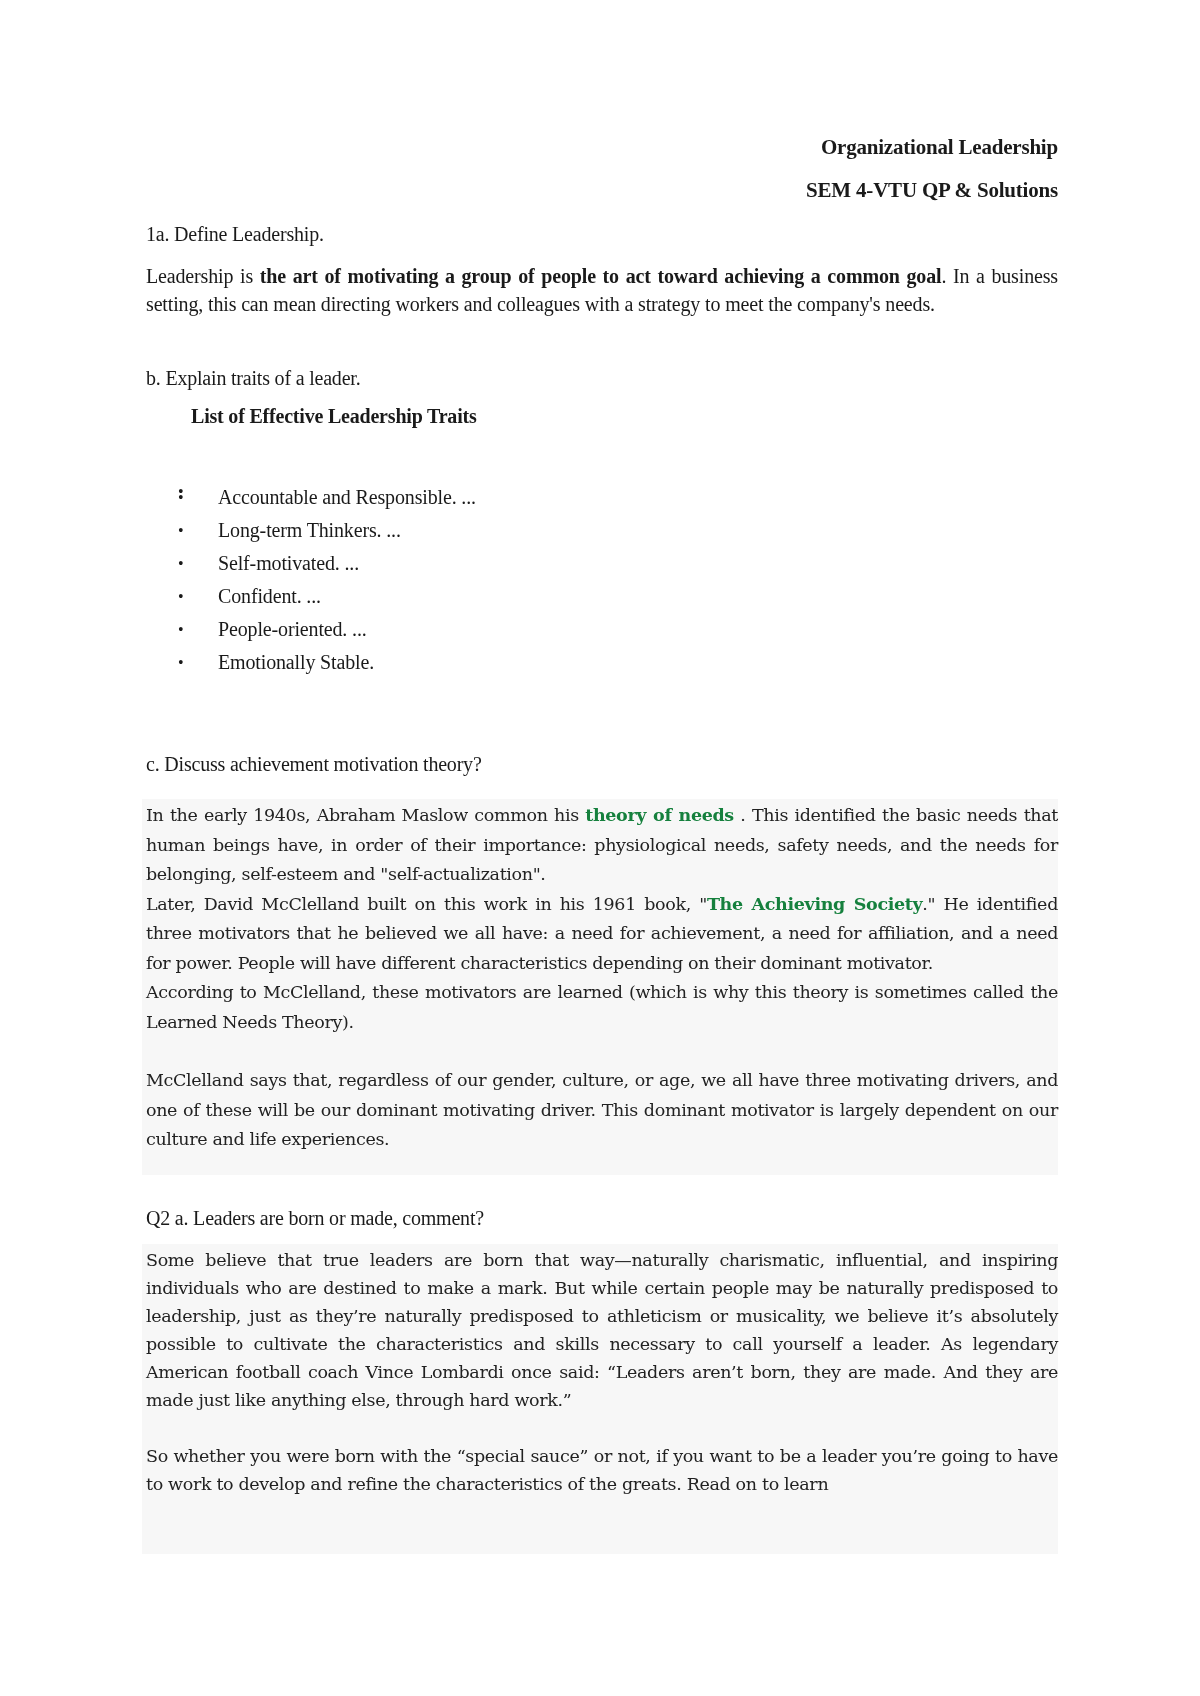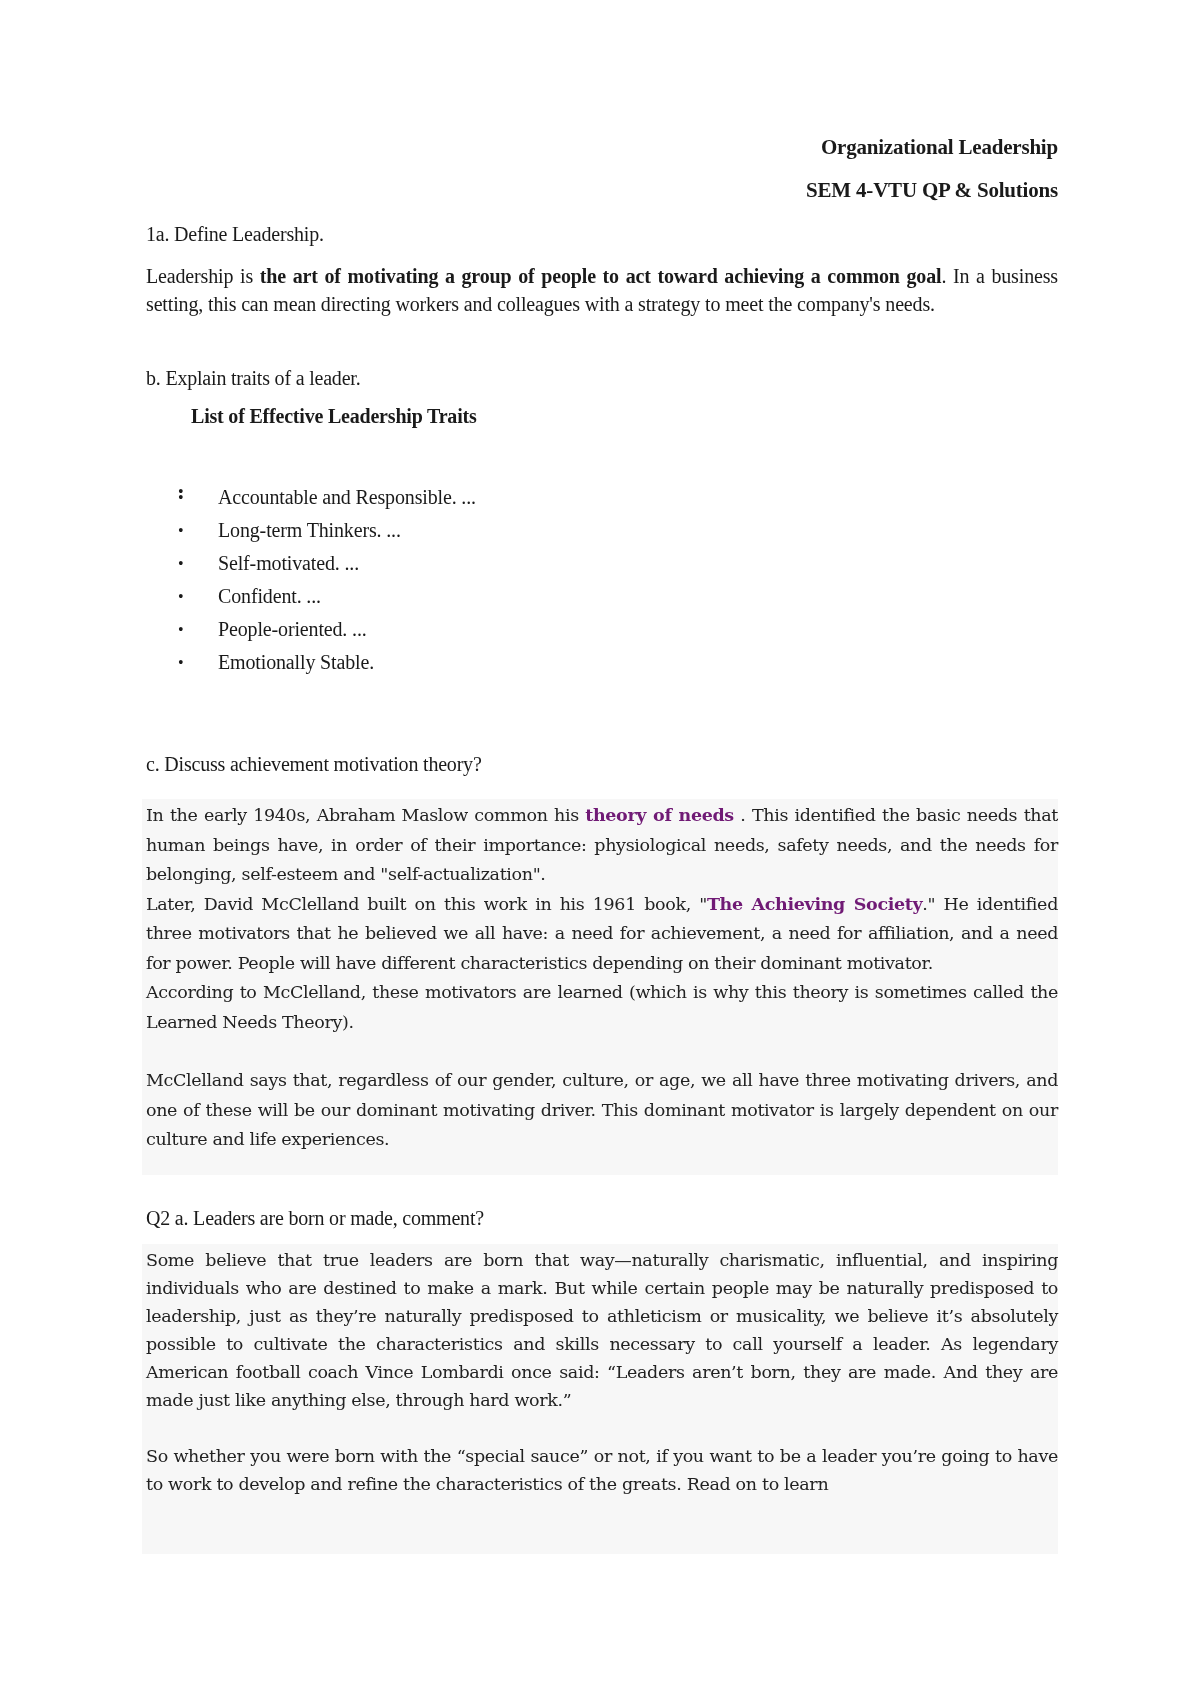--- a/index.html
+++ b/index.html
@@ -89,21 +89,21 @@
       width: 912px;
       padding-left: 4px;
       font-family: "DejaVu Serif", "Liberation Serif", serif;
       font-size: 17.5px;
       line-height: 29.5px;
       color: #222222;
       letter-spacing: -0.35px;
     }
     .shaded .gap { height: 29px; }
     .link {
-      color: #701a75;
+      color: #15803d;
       font-weight: bold;
     }
   </style>
 </head>
 <body>
 
 <div class="page">
 
   <div class="title" style="top:135px;">Organizational Leadership</div>
   <div class="title" style="top:178px;">SEM 4-VTU QP &amp; Solutions</div>

